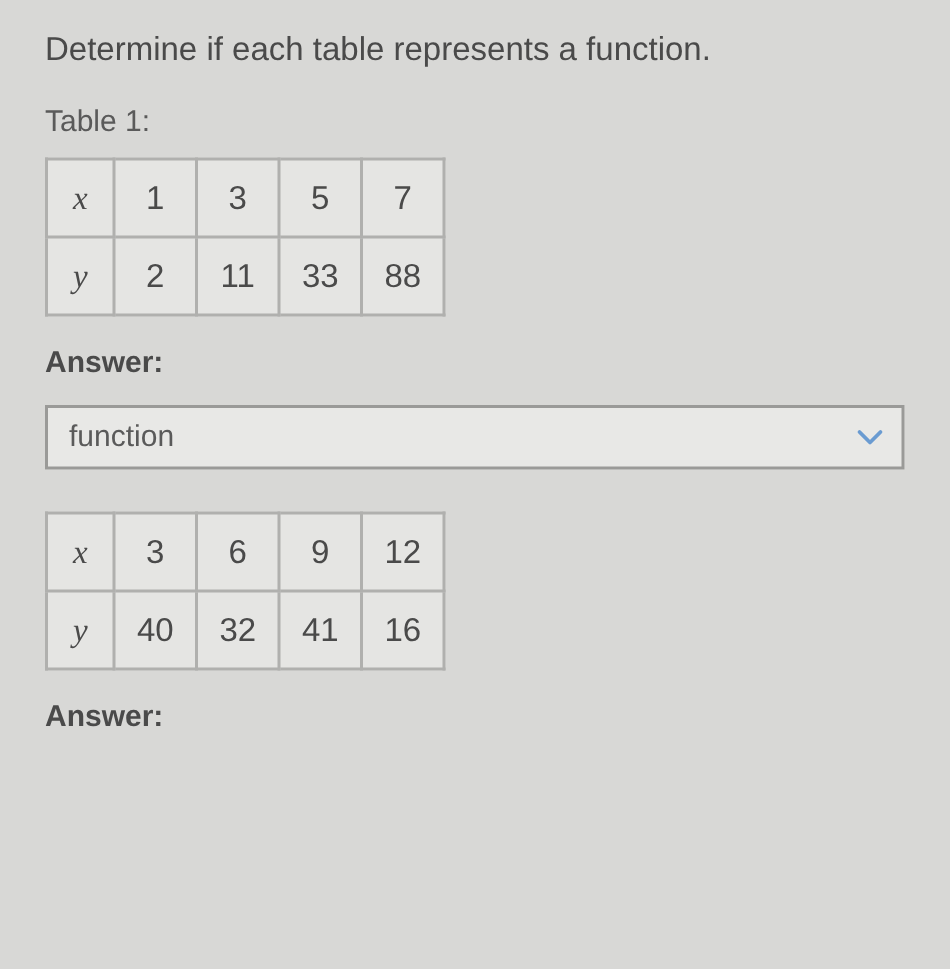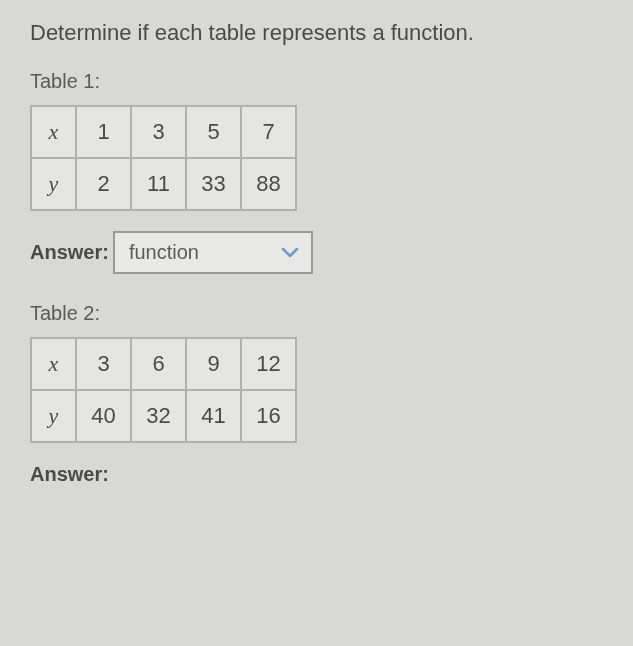--- a/index.html
+++ b/index.html
@@ -44,23 +44,23 @@
       font-weight: 500;
     }
     .data-table td.row-label {
       font-style: italic;
       font-family: 'Times New Roman', serif;
       width: 45px;
       min-width: 45px;
     }
     .answer-row {
       display: flex;
-      align-items: center;
-      gap: 4px;
+      gap: 16px;
       margin-bottom: 28px;
+      flex-direction: column;
     }
     .answer-label {
       font-size: 20px;
       color: #4a4a4a;
       font-weight: 600;
     }
     .dropdown {
       position: relative;
       background: #e8e8e6;
       border: 2px solid #9a9a98;
@@ -126,21 +126,20 @@
     <span>function</span>
     <span class="chevron">
       <svg width="18" height="12" viewBox="0 0 18 12">
           <path d="M2 2 L9 9 L16 2" stroke="#6a9bd1" stroke-width="2.5" fill="none" stroke-linecap="round" stroke-linejoin="round"></path>
         </svg>
     </span>
   </div>
 </div>
 
 <div class="table2-block">
-  <div class="table-label">Table 2:</div>
 
   <table class="data-table">
     <tbody>
         <tr>
       <td class="row-label">x</td>
       <td>3</td>
       <td>6</td>
       <td>9</td>
       <td>12</td>
     </tr>

